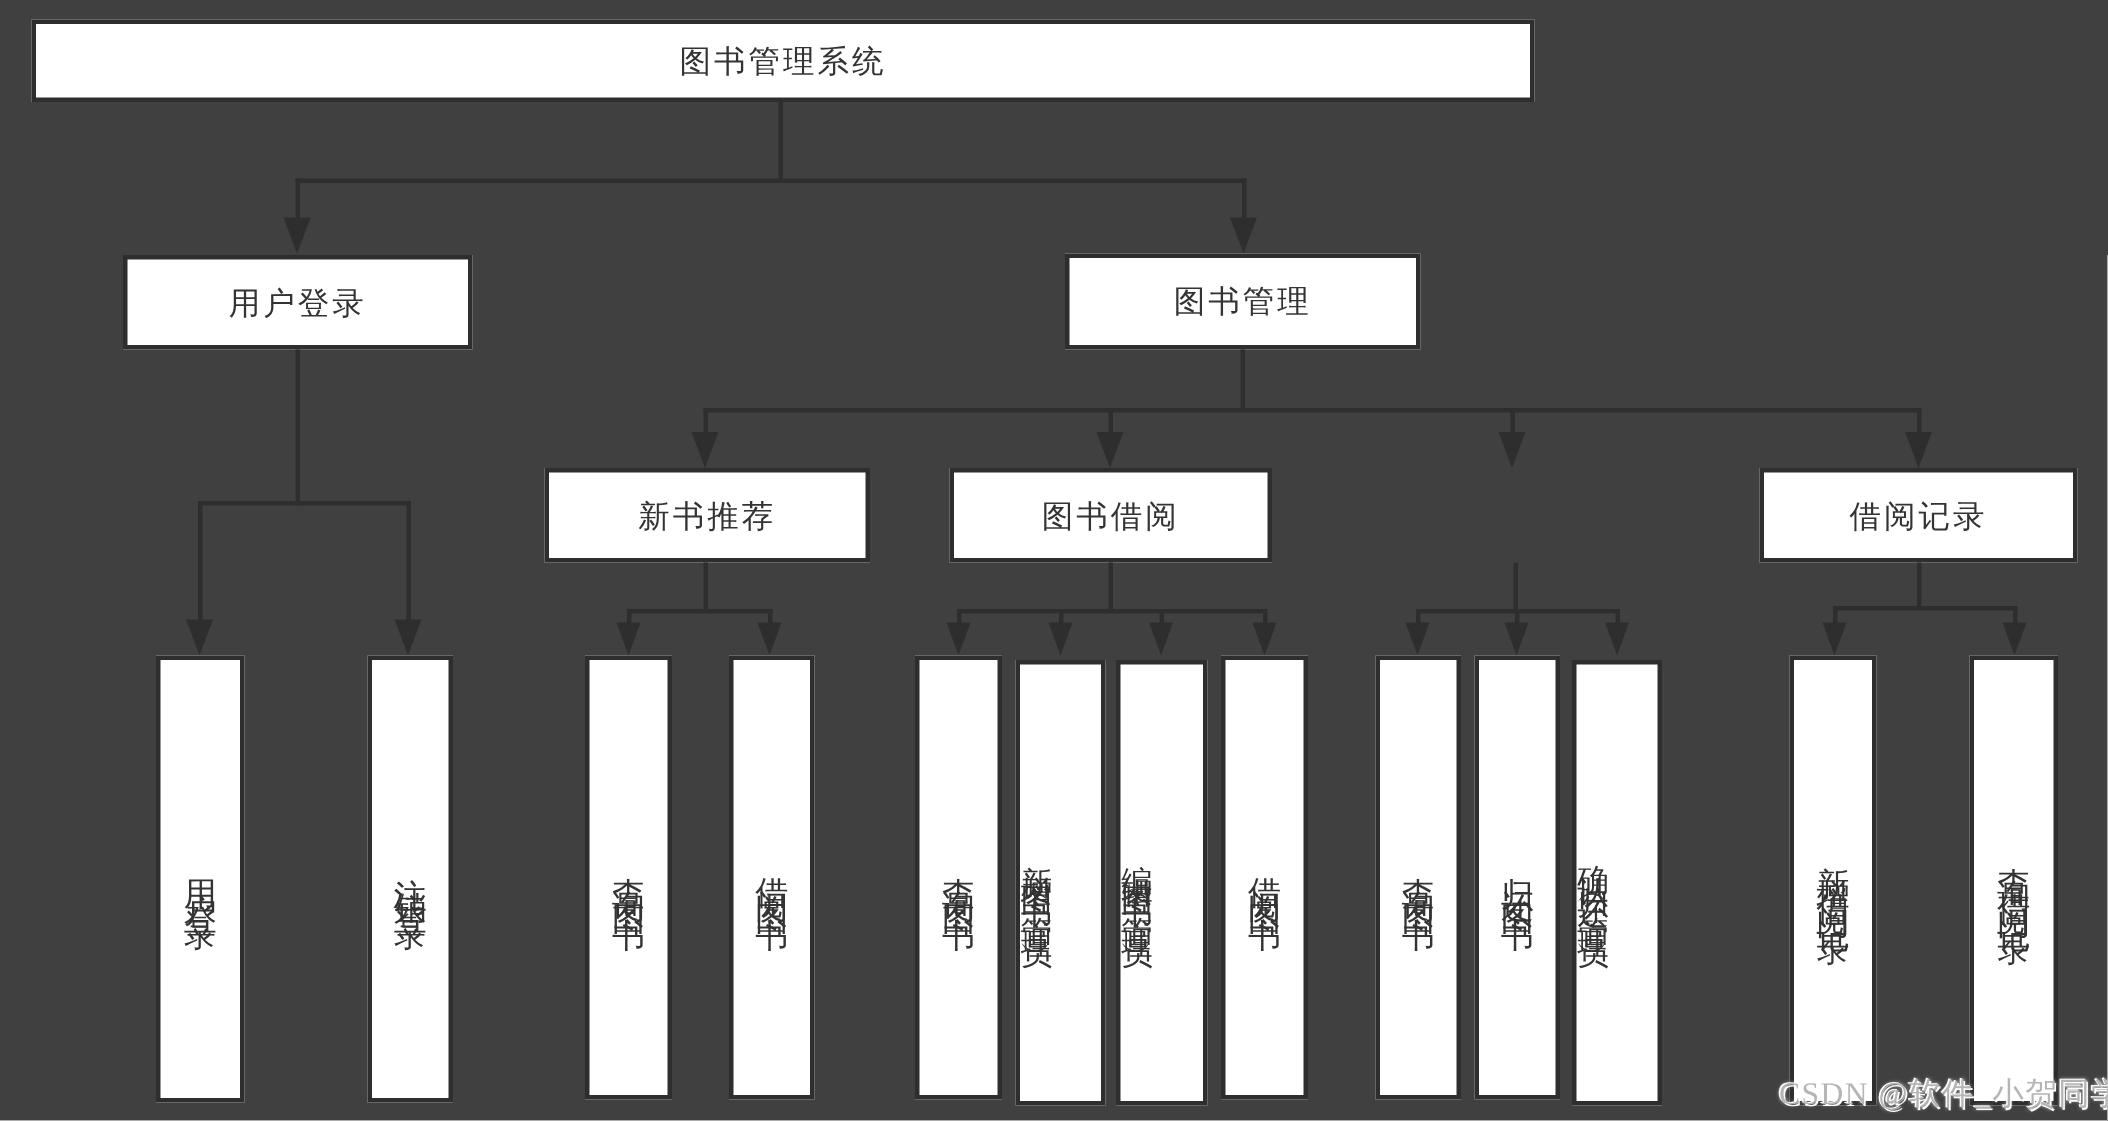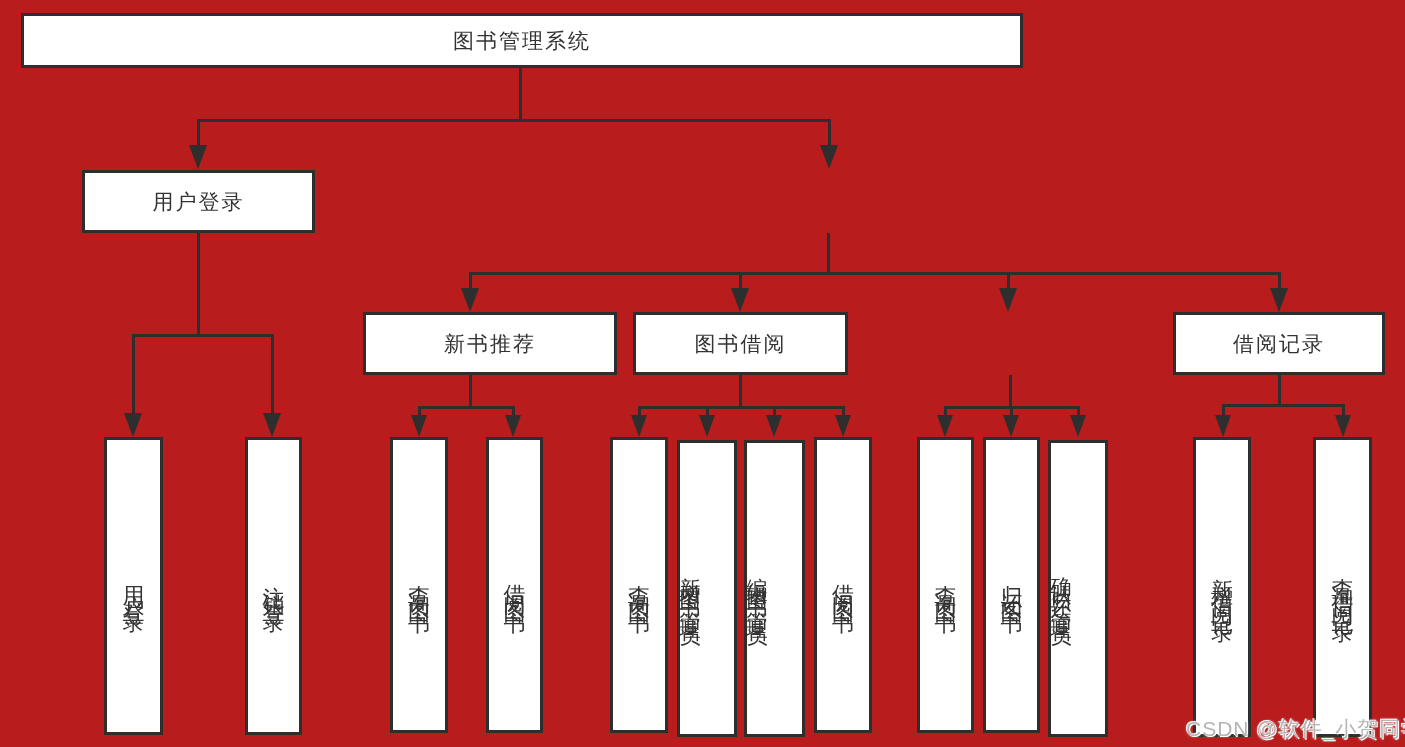--- a/index.html
+++ b/index.html
@@ -1,21 +1,21 @@
 <!DOCTYPE html>
 <html><head>
 <meta charset="utf-8">
 <style>
   html,body{margin:0;padding:0;background:#ffffff;}
   .canvas{
     position:relative;
     width:1405px;
     height:747px;
-    background:#b91c1c;
-    font-family:Liberation Sans, sans-serif;
+    background:#404040;
+    font-family:Liberation Serif, serif;
     overflow:hidden;
   }
   
   .box{
     position:absolute;
     box-sizing:border-box;
     border:3px solid #2e2e2e;
     background:#ffffff;
     display:flex;
     align-items:center;
@@ -74,40 +74,43 @@
   <div class="vl" style="left:519px;top:67px;height:54px;"></div>
   <div class="hl" style="left:197px;top:119px;width:634px;"></div>
   <div class="vl" style="left:197px;top:119px;height:28px;"></div>
   <div class="arr" style="left:189px;top:145px;"></div>
   <div class="vl" style="left:828px;top:119px;height:28px;"></div>
   <div class="arr" style="left:820px;top:145px;"></div>
 
   <div class="box h" style="left:82px;top:170px;width:233px;height:63px;">
     <span>用户登录</span>
   </div>
+  <div class="box h" style="left:710px;top:169px;width:237px;height:64px;">
+    <span>图书管理</span>
+  </div>
 
   <div class="vl" style="left:197px;top:233px;height:104px;"></div>
   <div class="hl" style="left:132px;top:334px;width:142px;"></div>
   <div class="vl" style="left:132px;top:334px;height:80px;"></div>
   <div class="arr" style="left:124px;top:413px;"></div>
   <div class="vl" style="left:271px;top:334px;height:80px;"></div>
   <div class="arr" style="left:263px;top:413px;"></div>
 
   <div class="vl" style="left:827px;top:233px;height:42px;"></div>
   <div class="hl" style="left:469px;top:272px;width:812px;"></div>
   <div class="vl" style="left:469px;top:272px;height:18px;"></div>
   <div class="arr" style="left:461px;top:288px;"></div>
   <div class="vl" style="left:739px;top:272px;height:18px;"></div>
   <div class="arr" style="left:731px;top:288px;"></div>
   <div class="vl" style="left:1007px;top:272px;height:18px;"></div>
   <div class="arr" style="left:999px;top:288px;"></div>
   <div class="vl" style="left:1278px;top:272px;height:18px;"></div>
   <div class="arr" style="left:1270px;top:288px;"></div>
 
-  <div class="box h" style="left:363px;top:312px;width:254px;height:63px;">
+  <div class="box h" style="left:363px;top:312px;width:217px;height:63px;">
     <span>新书推荐</span>
   </div>
   <div class="box h" style="left:633px;top:312px;width:215px;height:63px;">
     <span>图书借阅</span>
   </div>
   <div class="box h" style="left:1173px;top:312px;width:212px;height:63px;">
     <span>借阅记录</span>
   </div>
 
   <div class="vl" style="left:469px;top:375px;height:33px;"></div>

